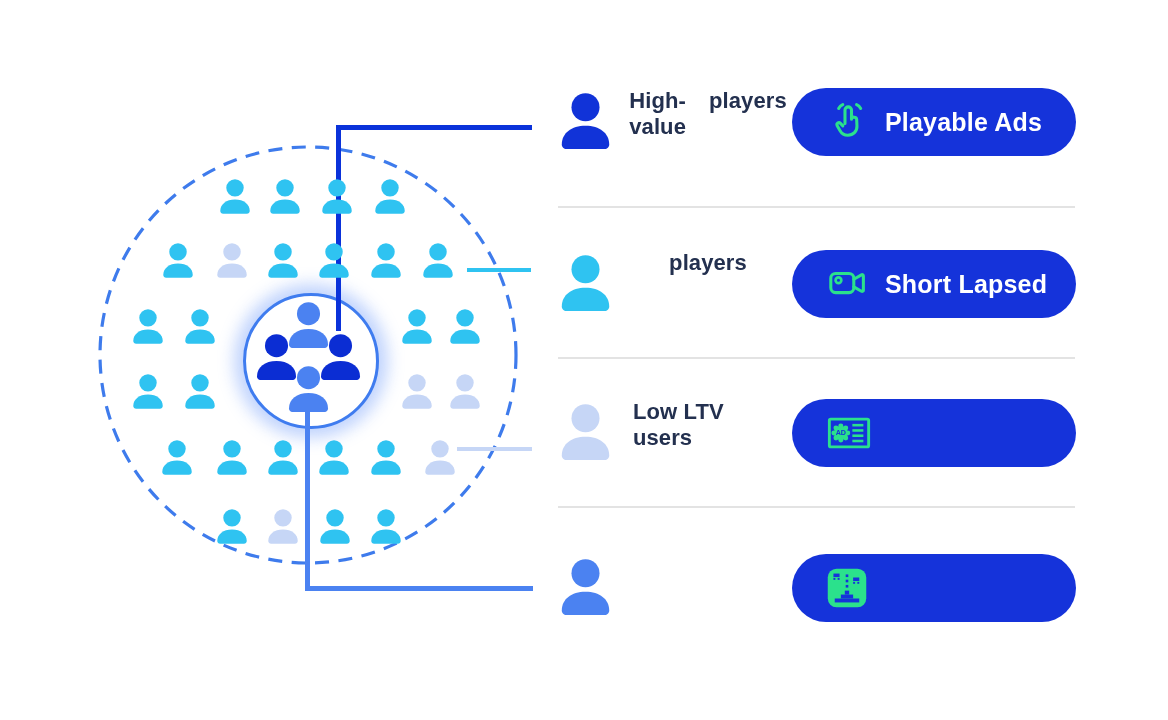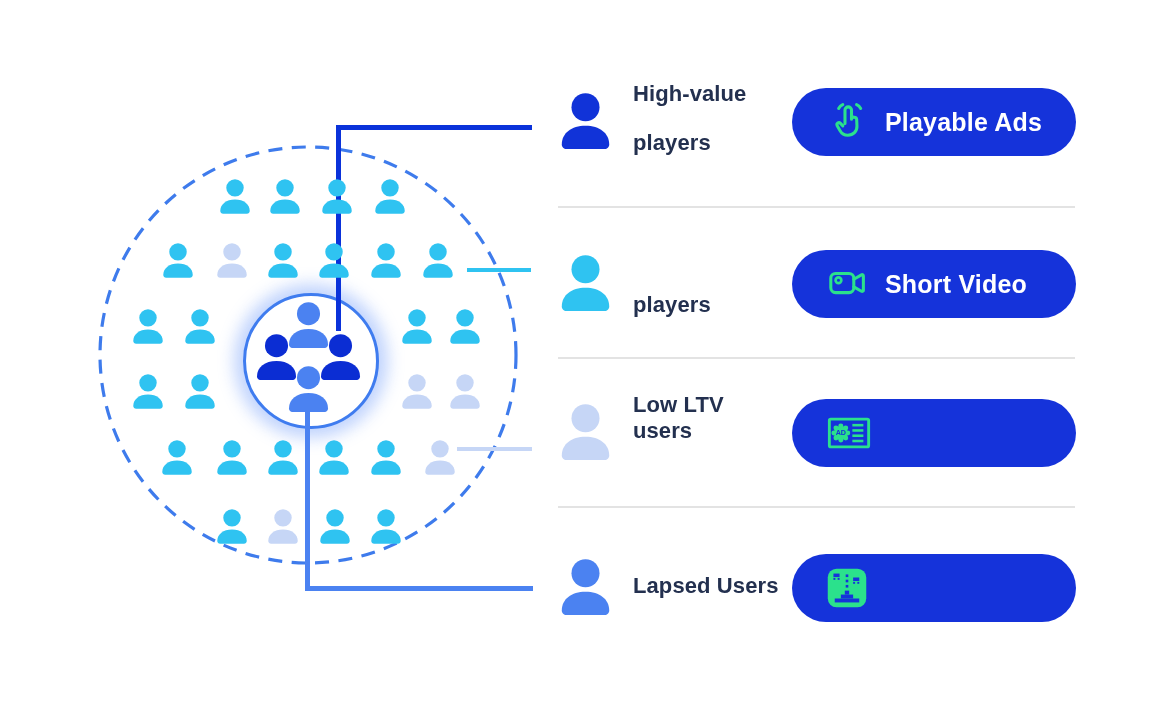--- a/index.html
+++ b/index.html
@@ -19,21 +19,21 @@
   .connector{position:absolute;z-index:3;}
   .person{position:absolute;z-index:4;}
   .layer{position:absolute;left:0;top:0;width:100%;height:100%;}
   
   .legend{position:absolute;left:557px;top:0;width:521px;height:720px;}
   .seg-row{position:absolute;left:0;width:521px;height:68px;}
   .row-1{top:88px}.row-2{top:250px}.row-3{top:399px}.row-4{top:554px}
   .seg-icon{position:absolute;left:1px;top:5px;width:55px;height:57px;}
   .seg-label{
     position:absolute;left:76px;top:0;height:68px;width:150px;
-    display:flex;flex-direction:column;justify-content:flex-end;
+    display:flex;justify-content:center;
     color:var(--text_navy);font-size:22px;font-weight:bold;line-height:26px;letter-spacing:.1px;gap:23px;
   }
   .seg-label span{display:block;}
   .pill{
     position:absolute;left:235px;top:0;width:284px;height:68px;border-radius:34px;
     background:var(--pill_blue);display:flex;align-items:center;padding-left:34px;gap:13px;
     box-sizing:border-box;border:none;cursor:pointer;
   }
   .pill-text{color:#ffffff;font-size:25px;font-weight:bold;letter-spacing:.2px;white-space:nowrap;}
   .pill svg{flex:0 0 auto;}
@@ -208,21 +208,21 @@
         <span>players</span>
       </div>
       <button class="pill">
         <svg width="46" height="46" viewBox="0 0 48 48">
           <g fill="none" stroke="var(--green)" stroke-width="3.2" stroke-linecap="round" stroke-linejoin="round">
             <rect x="5" y="13" width="24" height="20" rx="5"></rect>
             <circle cx="13" cy="20" r="3" stroke-width="2.8"></circle>
             <path d="M29 19 l8-4.6 c0.9-0.5 2 0.1 2 1.2 v14.8 c0 1.1-1.1 1.7-2 1.2 L29 27"></path>
           </g>
         </svg>
-        <span class="pill-text">Short Video</span>
+        <span class="pill-text">Short Lapsed</span>
       </button>
     </div>
 
     <div class="seg-row row-3">
       <svg class="seg-icon" viewBox="0 0 48 50" style="color: rgb(198, 214, 246);">
           <use href="#person-shape"></use>
         </svg>
       <div class="seg-label">
         <span>Low LTV users</span>
         <span></span>
@@ -249,24 +249,20 @@
             <rect x="27.5" y="31" width="11.5" height="2.7"></rect>
           </g>
         </svg>
       </button>
     </div>
 
     <div class="seg-row row-4">
       <svg class="seg-icon" viewBox="0 0 48 50" style="color: rgb(75, 130, 241);">
           <use href="#person-shape"></use>
         </svg>
-      <div class="seg-label">
-        <span>Lapsed Users</span>
-        <span></span>
-      </div>
       <button class="pill">
         <svg width="42" height="42" viewBox="0 0 48 48">
           <rect x="2" y="2" width="44" height="44" rx="10" fill="var(--green)"></rect>
           <g fill="var(--pill_blue)">
             <rect x="8.5" y="7.5" width="7" height="4"></rect>
             <rect x="8.5" y="12.5" width="2.2" height="2.2"></rect>
               <rect x="13.3" y="12.5" width="2.2" height="2.2"></rect>
             <rect x="31" y="12" width="7" height="4"></rect>
             <rect x="31" y="17" width="2.2" height="2.2"></rect>
               <rect x="35.8" y="17" width="2.2" height="2.2"></rect>

